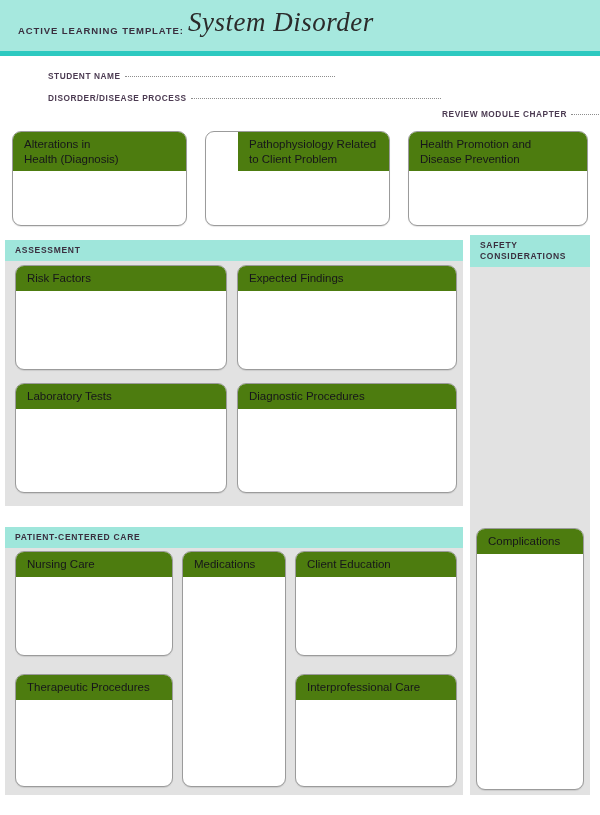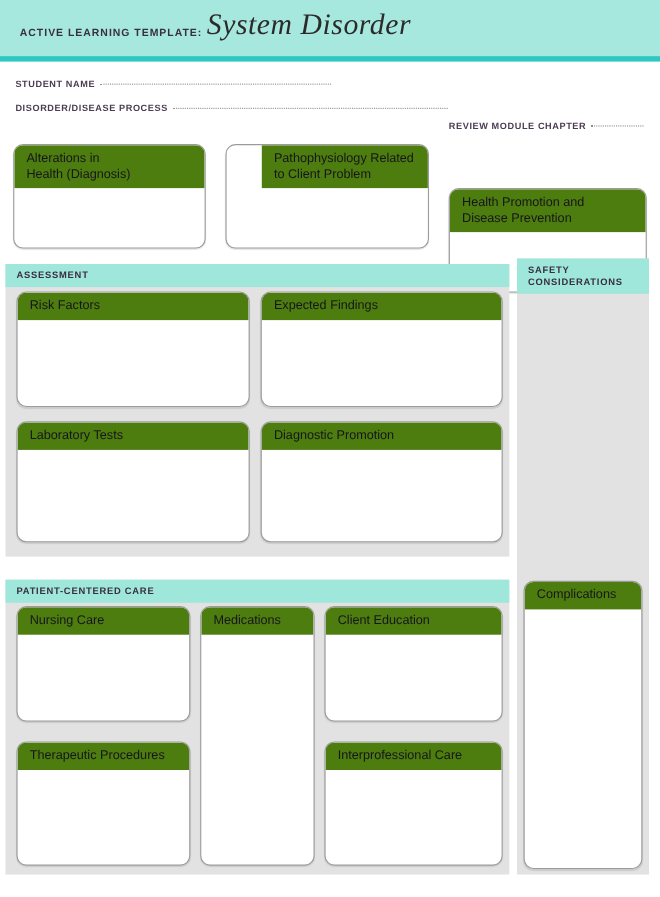--- a/index.html
+++ b/index.html
@@ -50,20 +50,21 @@
   }
 
   
   .meta {
     position: absolute;
     color: #4c3b52;
     font-size: 8.3px;
     font-weight: bold;
     letter-spacing: 0.55px;
     white-space: nowrap;
+    margin-left: 34px;
   }
   .meta .rule {
     display: inline-block;
     border-bottom: 1px dotted #8d8d8d;
     height: 1px;
     vertical-align: 2px;
     margin-left: 4px;
   }
   #meta-student { left: 14px; top: 71px; }
   #meta-disorder { left: 14px; top: 93px; }
@@ -85,21 +86,21 @@
     font-size: 11.5px;
     line-height: 14.5px;
     padding: 5px 0 5px 11px;
     font-family: "Liberation Sans", sans-serif;
     white-space: pre-line;
   }
 
   
   #card-alterations { left: 12px;  top: 131px; width: 175px; height: 95px; }
   #card-patho       { left: 205px; top: 131px; width: 185px; height: 95px; padding-left: 32px; }
-  #card-health      { left: 408px; top: 131px; width: 180px; height: 95px; margin-top: 40px; }
+  #card-health      { left: 408px; top: 131px; width: 180px; height: 95px; }
 
   
   .panel {
     position: absolute;
     box-sizing: border-box;
     background: #e2e2e2;
   }
   .panel-head {
     background: #9fe6db;
     color: #3a2f3f;
@@ -179,21 +180,21 @@
 </div>
 <div class="card" id="card-expected">
   <div class="card-head">Expected Findings</div>
   <div class="card-body"></div>
 </div>
 <div class="card" id="card-lab">
   <div class="card-head">Laboratory Tests</div>
   <div class="card-body"></div>
 </div>
 <div class="card" id="card-diagnostic">
-  <div class="card-head">Diagnostic Promotion</div>
+  <div class="card-head">Diagnostic Procedures</div>
   <div class="card-body"></div>
 </div>
 
 <div class="panel" id="panel-pcc">
   <div class="panel-head">PATIENT-CENTERED CARE</div>
 </div>
 <div class="card" id="card-nursing">
   <div class="card-head">Nursing Care</div>
   <div class="card-body"></div>
 </div>

